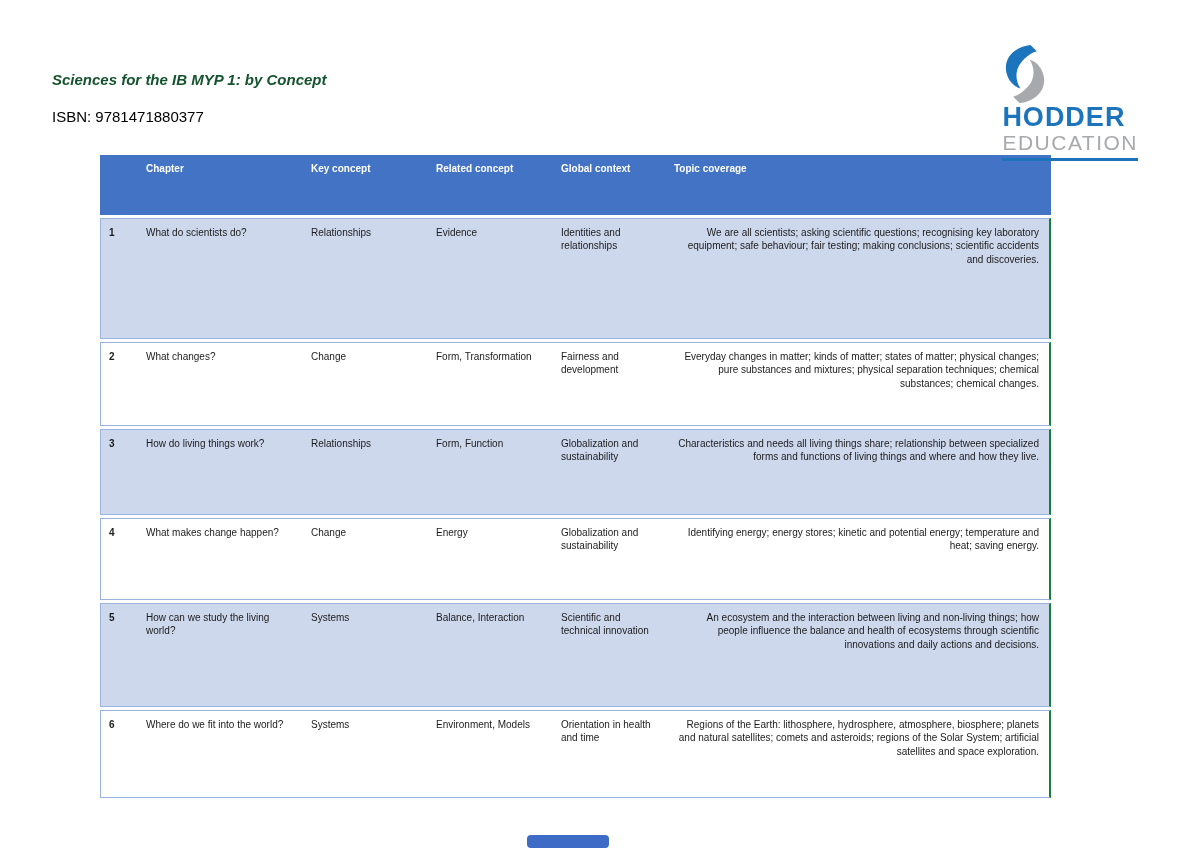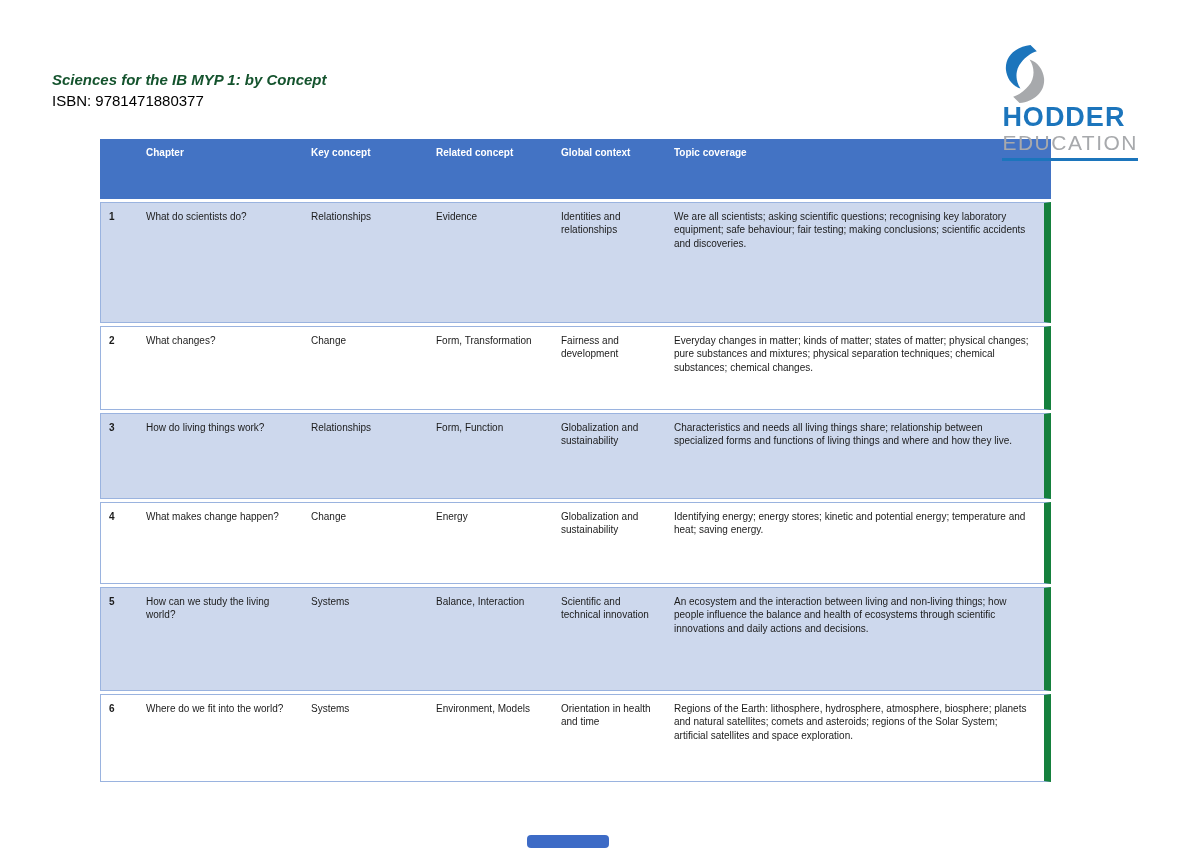--- a/index.html
+++ b/index.html
@@ -3,21 +3,21 @@
 <meta charset="utf-8">
 <style>
   html,body{margin:0;padding:0;}
   body{
     width:1200px;height:849px;background:#ffffff;position:relative;
     font-family:"Liberation Sans",sans-serif;color:#1b1b1b;overflow:hidden;
   }
   .content{padding:46px 0 0 52px;}
   .doc-title{font-size:16px;font-weight:bold;color:#000;}
   .doc-subtitle{margin-top:25px;font-size:15px;font-weight:bold;font-style:italic;color:#14532d;}
-  .doc-isbn{margin-top:4px;font-size:15px;color:#000;}
+  .doc-isbn{margin-top:20px;font-size:15px;color:#000;}
 
   
   .logo{position:absolute;top:44px;right:62px;display:flex;align-items:flex-start;flex-direction:column;}
   .logo-mark{width:46px;height:60px;margin-right:8px;}
   .logo-text{display:inline-block;border-bottom:3px solid #1C75BC;padding-bottom:4px;}
   .logo-name{font-size:27px;font-weight:bold;color:#1C75BC;letter-spacing:1px;line-height:1;}
   .logo-subname{font-size:21px;color:#A7A9AC;letter-spacing:1.5px;line-height:1.1;text-align:right;}
 
   
   table.topics{
@@ -27,21 +27,21 @@
   }
   th,td{vertical-align:top;text-align:left;padding:7px 10px 7px 8px;word-wrap:break-word;}
   thead th{
     background:#4373C4;color:#ffffff;font-weight:bold;height:46px;
   }
   tbody td{
     background:#ffffff;
     border-top:1px solid #9AB3DF;border-bottom:1px solid #9AB3DF;
   }
   tbody td:first-child{border-left:1px solid #9AB3DF;}
-  tbody td:last-child{border-right:7px solid #15803d;}
+  tbody td:last-child{border-right:2px solid #15803d;text-align:right;}
   tbody tr.band td{background:#CDD8ED;}
   .col-num{width:38px;}
   .col-chapter{width:165px;}
   .col-key{width:125px;}
   .col-related{width:125px;}
   .col-global{width:113px;}
   .col-topic{width:385px;}
   td.cell-num{font-weight:bold;}
   tbody tr:nth-child(1) td{height:105px;}
   tbody tr:nth-child(2) td{height:68px;}

